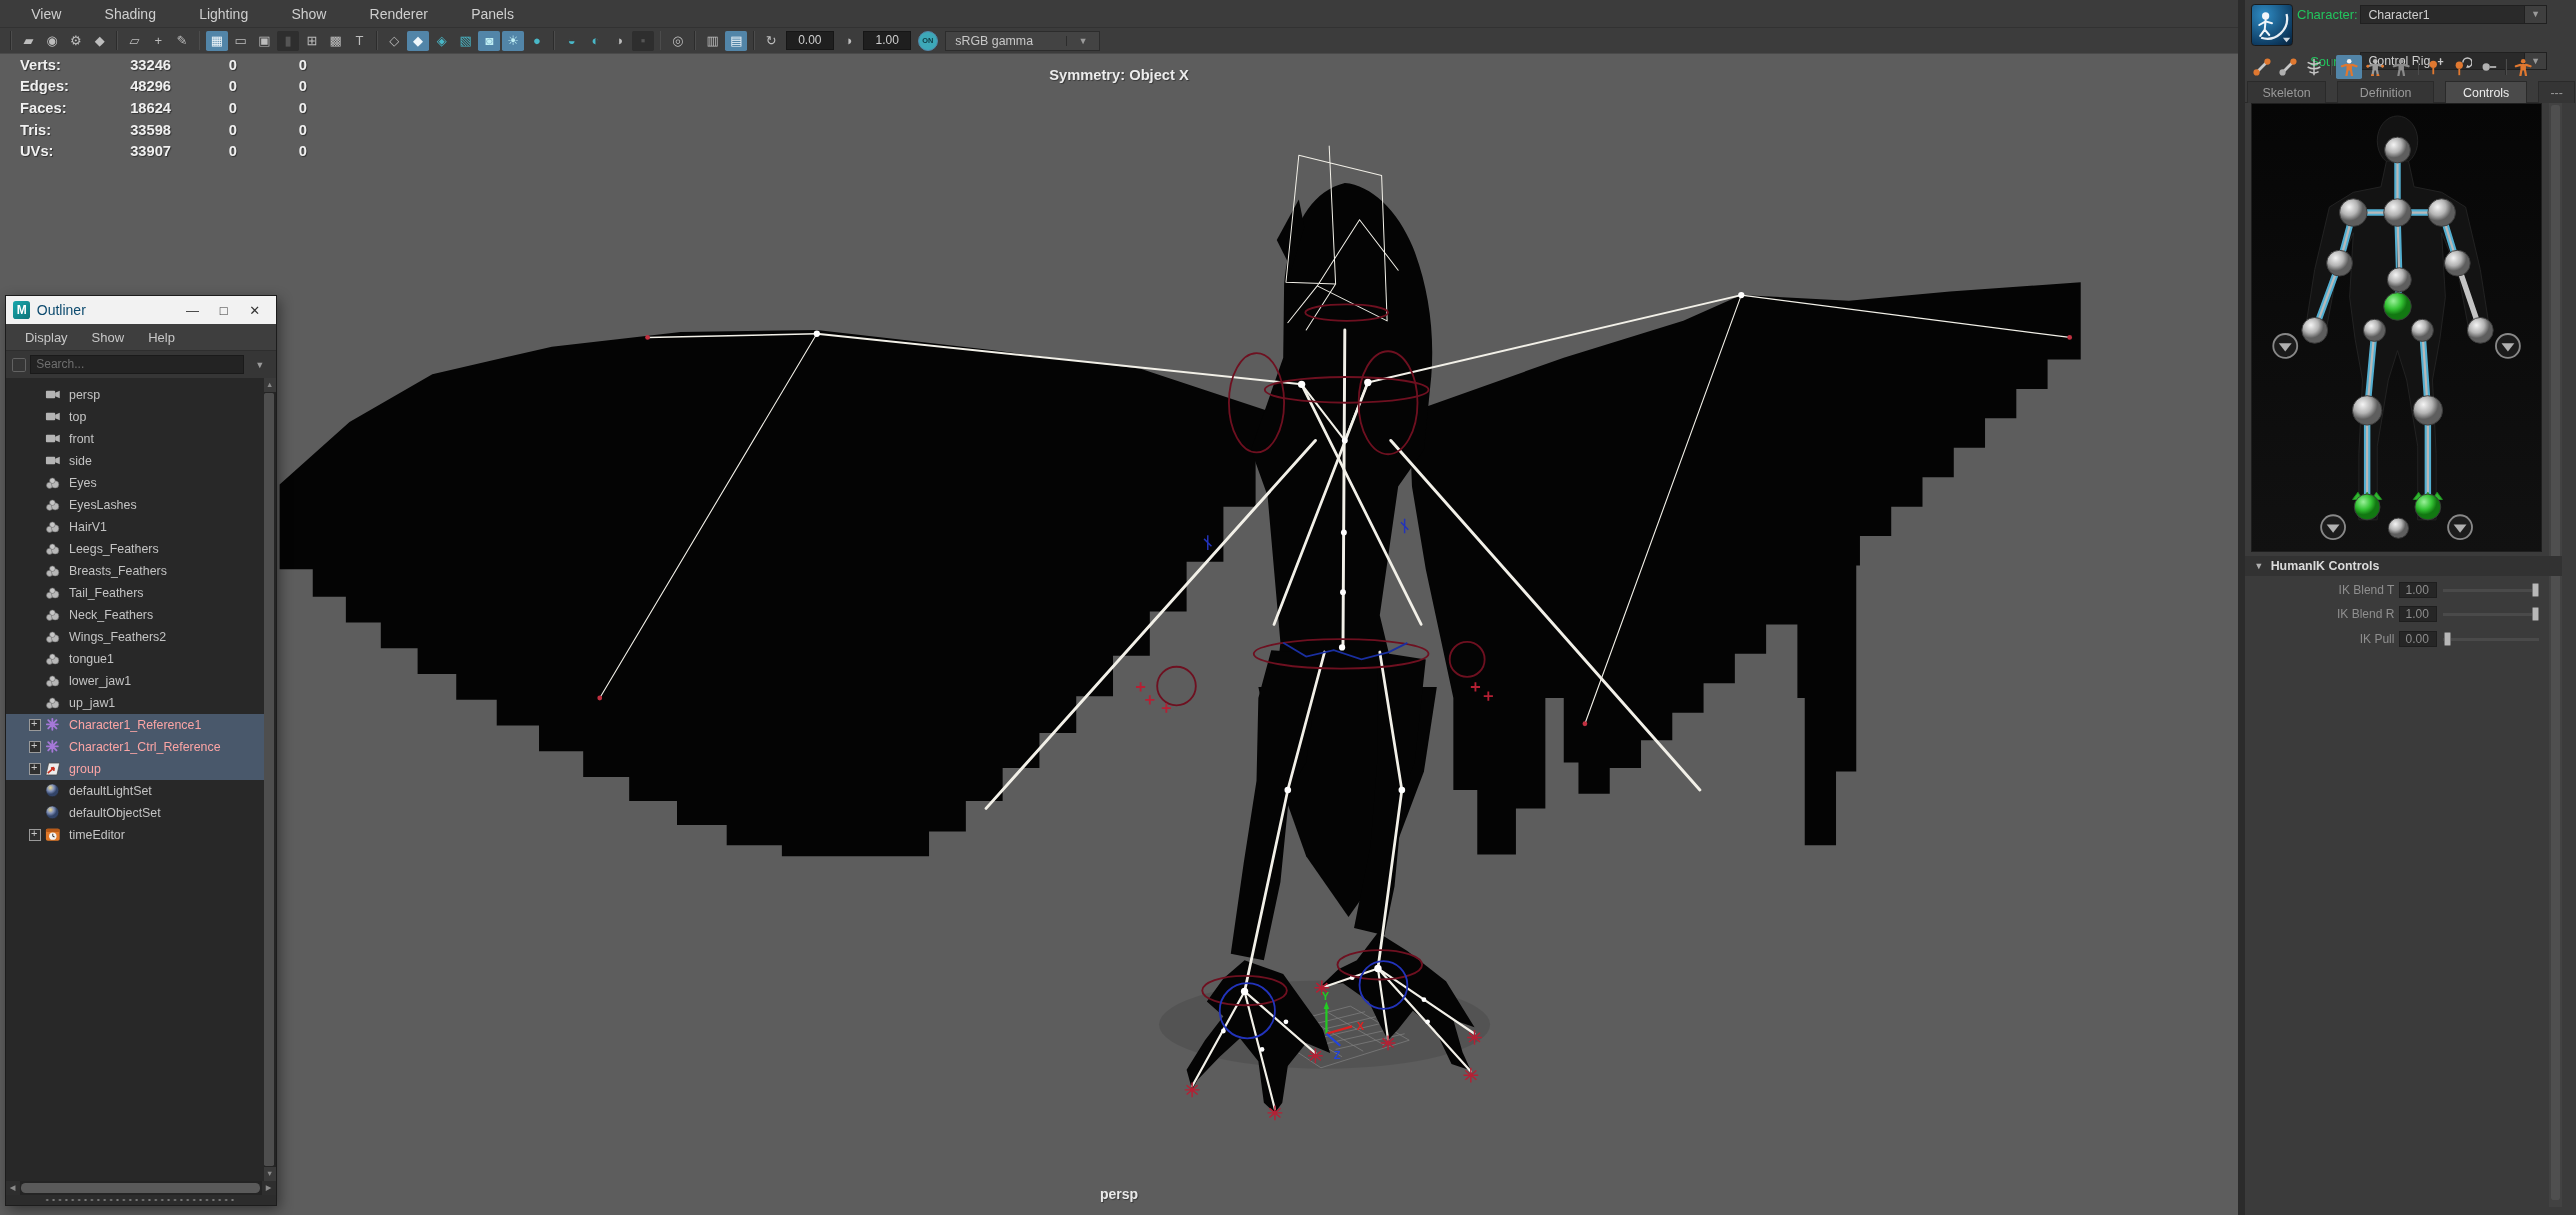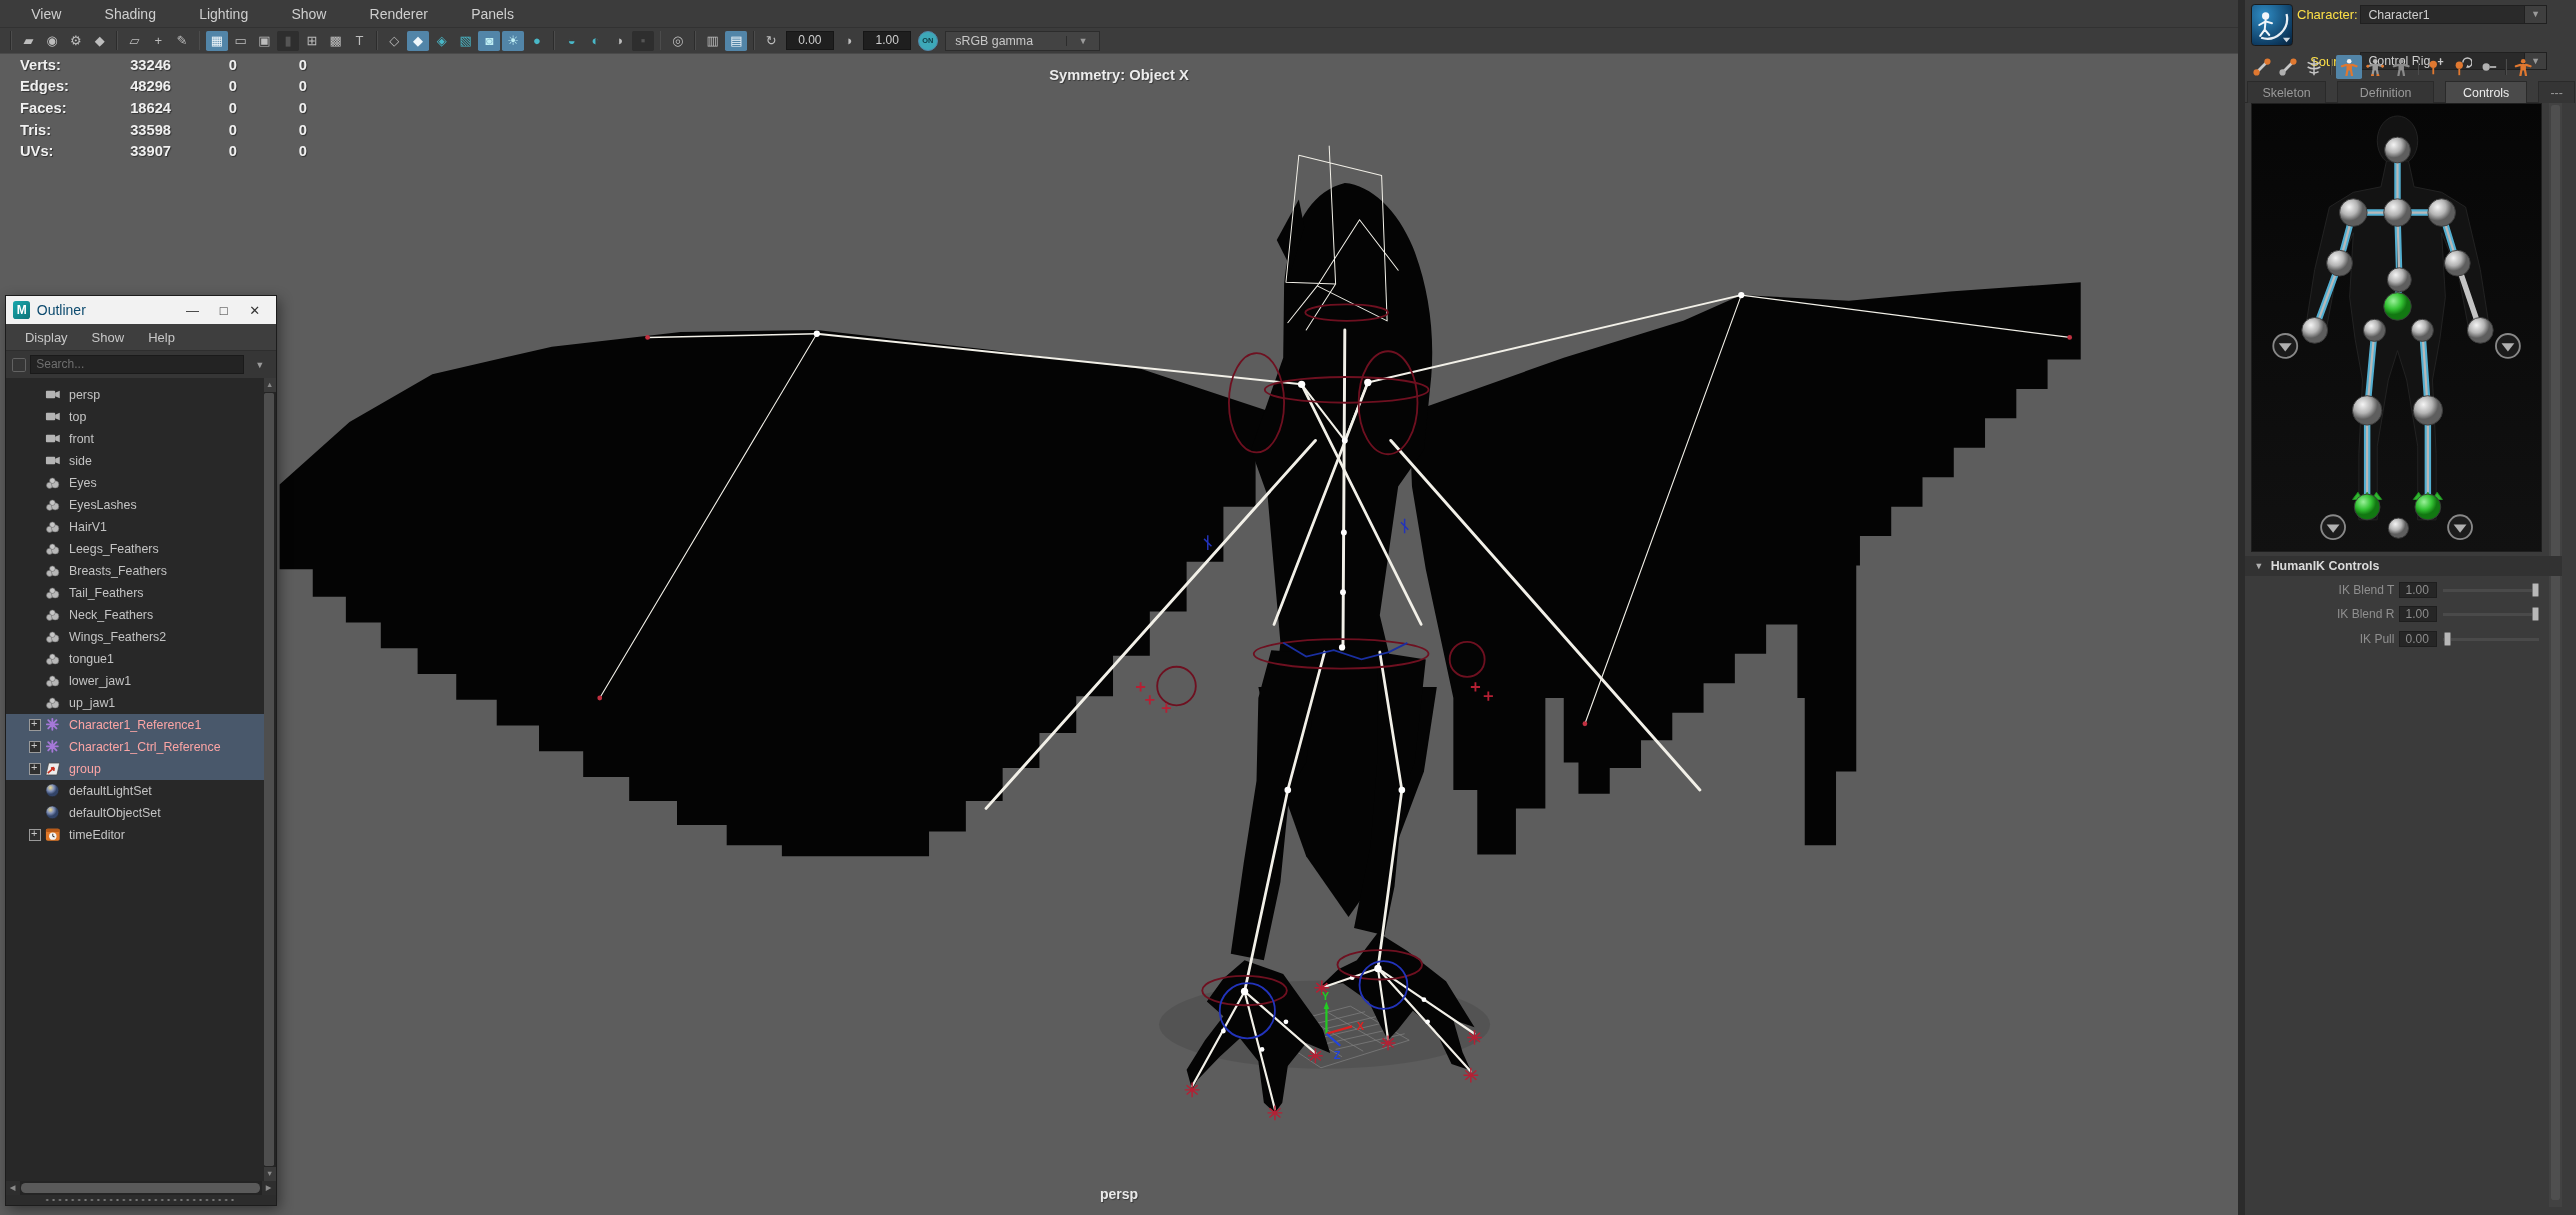--- a/index.html
+++ b/index.html
@@ -98,21 +98,21 @@
                    background-size:6.4px 3.7px; }
 
   
   .rpanel { position:absolute; left:2238px; top:0; width:338px; height:1215px;
             background:#3b3b3b; border-left:7.4px solid #2b2b2b; }
   .rp-head { position:absolute; left:0; top:0; width:330px; height:52px; }
   .hik-logo { position:absolute; left:5.5px; top:3.7px; width:42px; height:42px; border-radius:3.7px;
               background:radial-gradient(circle at 30% 25%,#2f8cc4,#0d3a60 75%,#071f36);
               border:0.9px solid #1a1a1a; }
   .rp-row { position:absolute; left:52px; width:276px; height:20px; display:flex; align-items:center; }
-  .rp-label { width:63px; text-align:right; color:#fde047; font-size:13px; padding-right:5px; }
+  .rp-label { width:63px; text-align:right; color:#22c55e; font-size:13px; padding-right:5px; }
   .rp-select { flex:1; height:18.4px; background:#2a2a2a; border:0.9px solid #202020;
                display:flex; align-items:center; margin-right:26px; }
   .rp-select .txt { flex:1; color:#cfcfcf; font-size:12.4px; padding-left:7.4px; white-space:nowrap; }
   .rp-select .arr { width:22px; text-align:center; color:#9a9a9a; font-size:9.2px;
                     background:#3f3f3f; border-left:0.9px solid #202020; height:100%; line-height:17.5px; }
   .rp-icons { position:absolute; left:0; top:53px; width:330px; height:28px;
               display:flex; align-items:center; padding-left:3.7px; }
   .rp-ic { width:26px; height:24px; display:flex; align-items:center; justify-content:center; border-radius:1.8px; }
   .rp-ic.hl { background:#5285a8; }
   .rp-sep { width:1.8px; height:16.6px; margin:0 3.7px; background:linear-gradient(90deg,#2c2c2c 50%,#4c4c4c 50%); }

